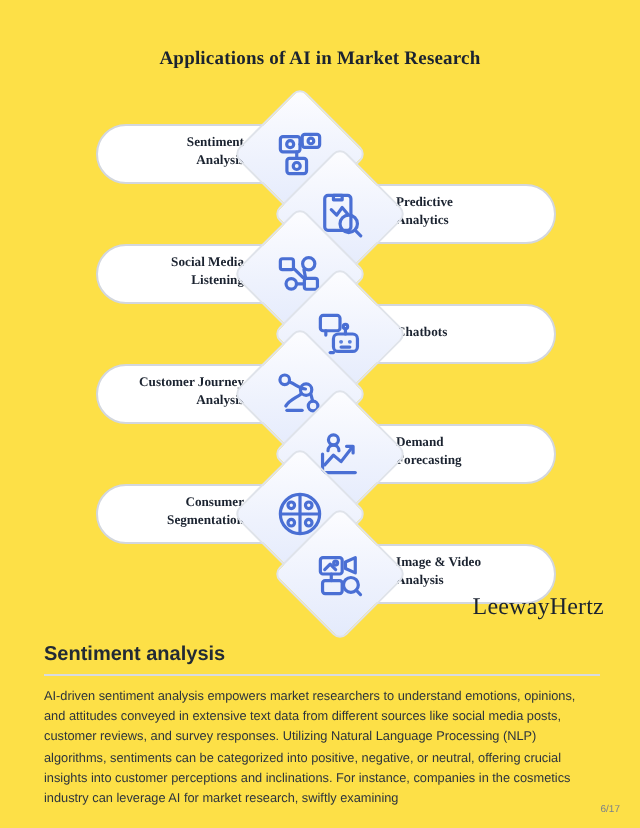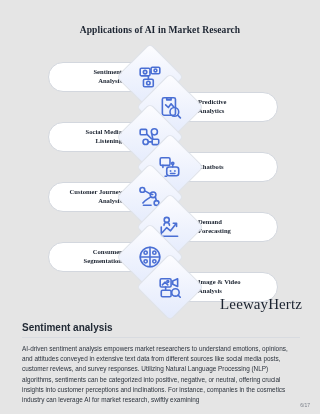--- a/index.html
+++ b/index.html
@@ -9,21 +9,21 @@
     height: 414px;
     background: #ffffff;
     font-family: "Liberation Sans", sans-serif;
     overflow: hidden;
   }
 
   #page {
     position: relative;
     width: 320px;
     height: 414px;
-    background: #e5e5e5;
+    background: #fde047;
   }
 
   
   .doc-title {
     position: absolute;
     top: 25px;
     left: 0;
     width: 320px;
     text-align: center;
     font-family: "Liberation Serif", serif;
@@ -106,21 +106,21 @@
     vector-effect: non-scaling-stroke;
   }
   .diamond svg .solid { fill: #5a7fdd; stroke: none; }
 
   
   .brand {
     position: absolute;
     top: 296px;
     right: 18px;
     font-family: "Liberation Serif", serif;
-    font-size: 15px;
+    font-size: 12px;
     color: #1b2330;
     letter-spacing: 0.1px;
   }
 
   
   .article { position: absolute; top: 322px; left: 22px; width: 278px; }
 
   .section-heading {
     font-family: "Liberation Sans", sans-serif;
     font-weight: bold;

